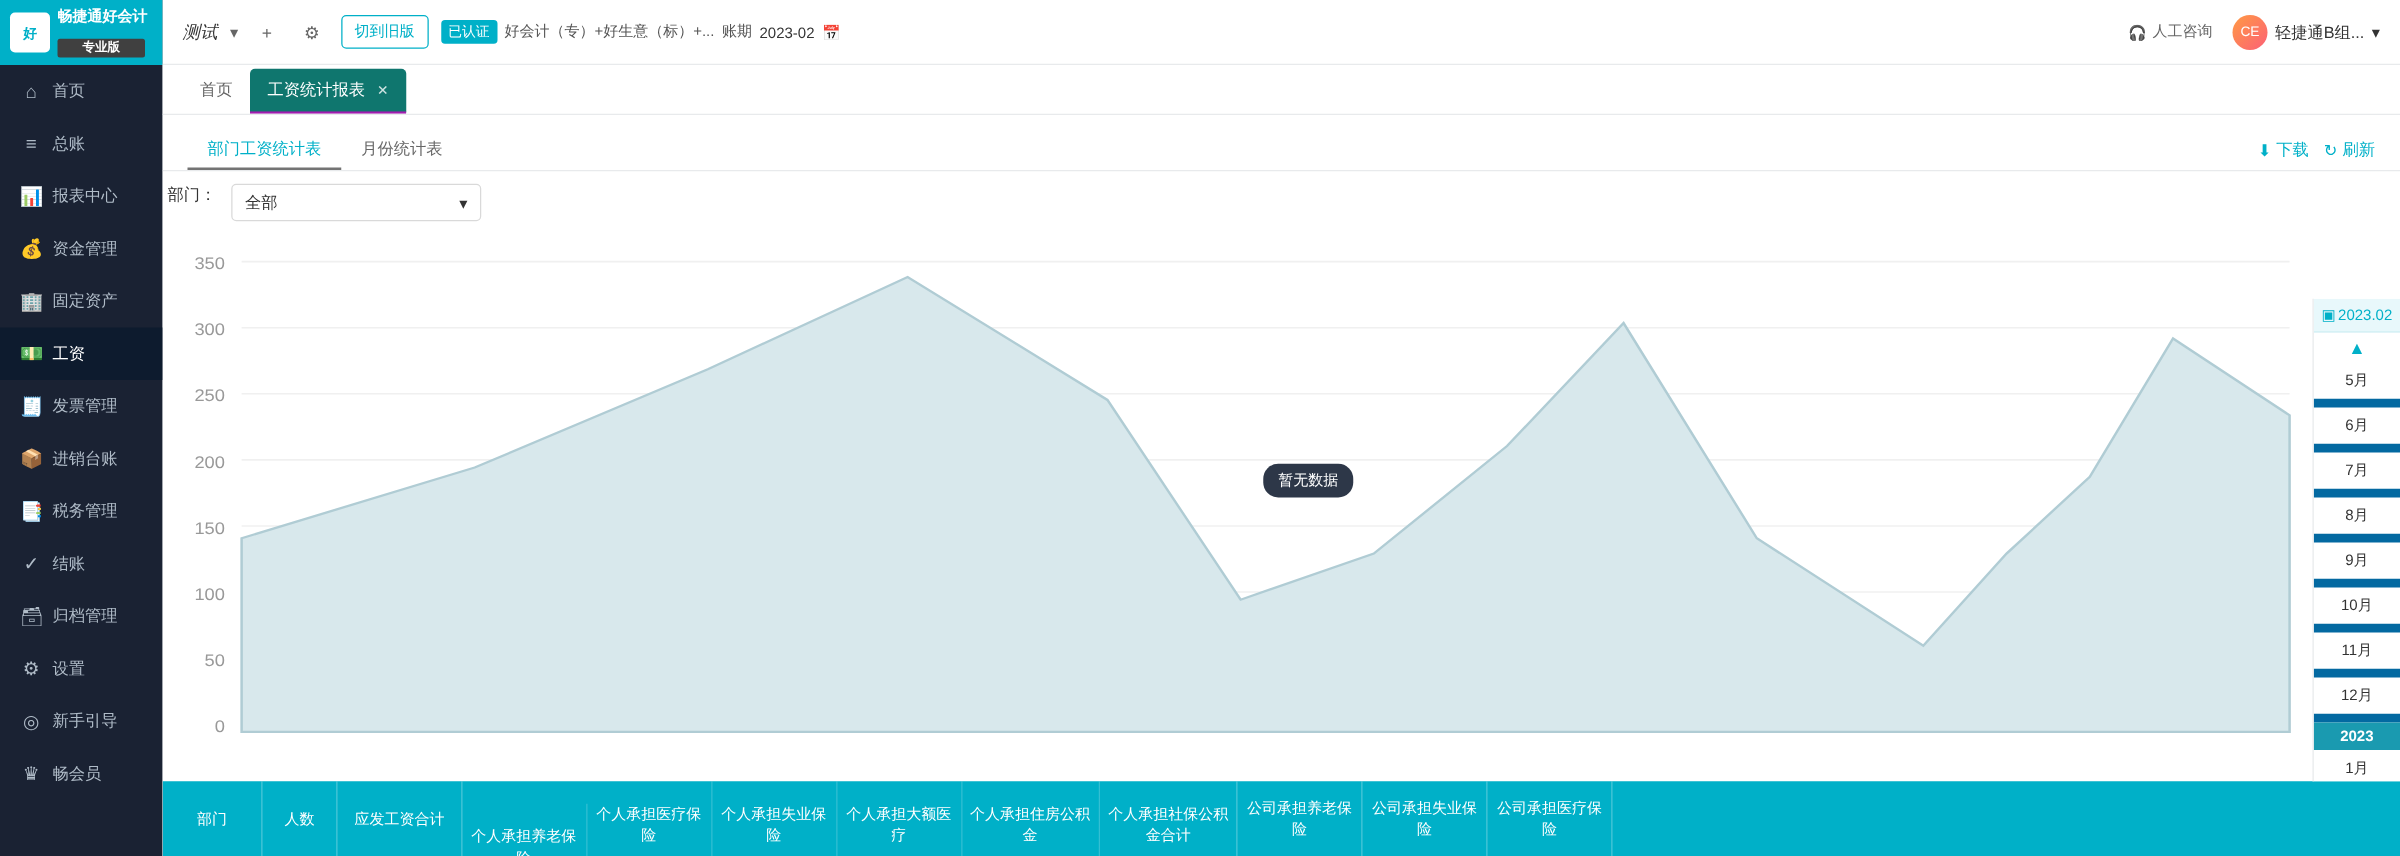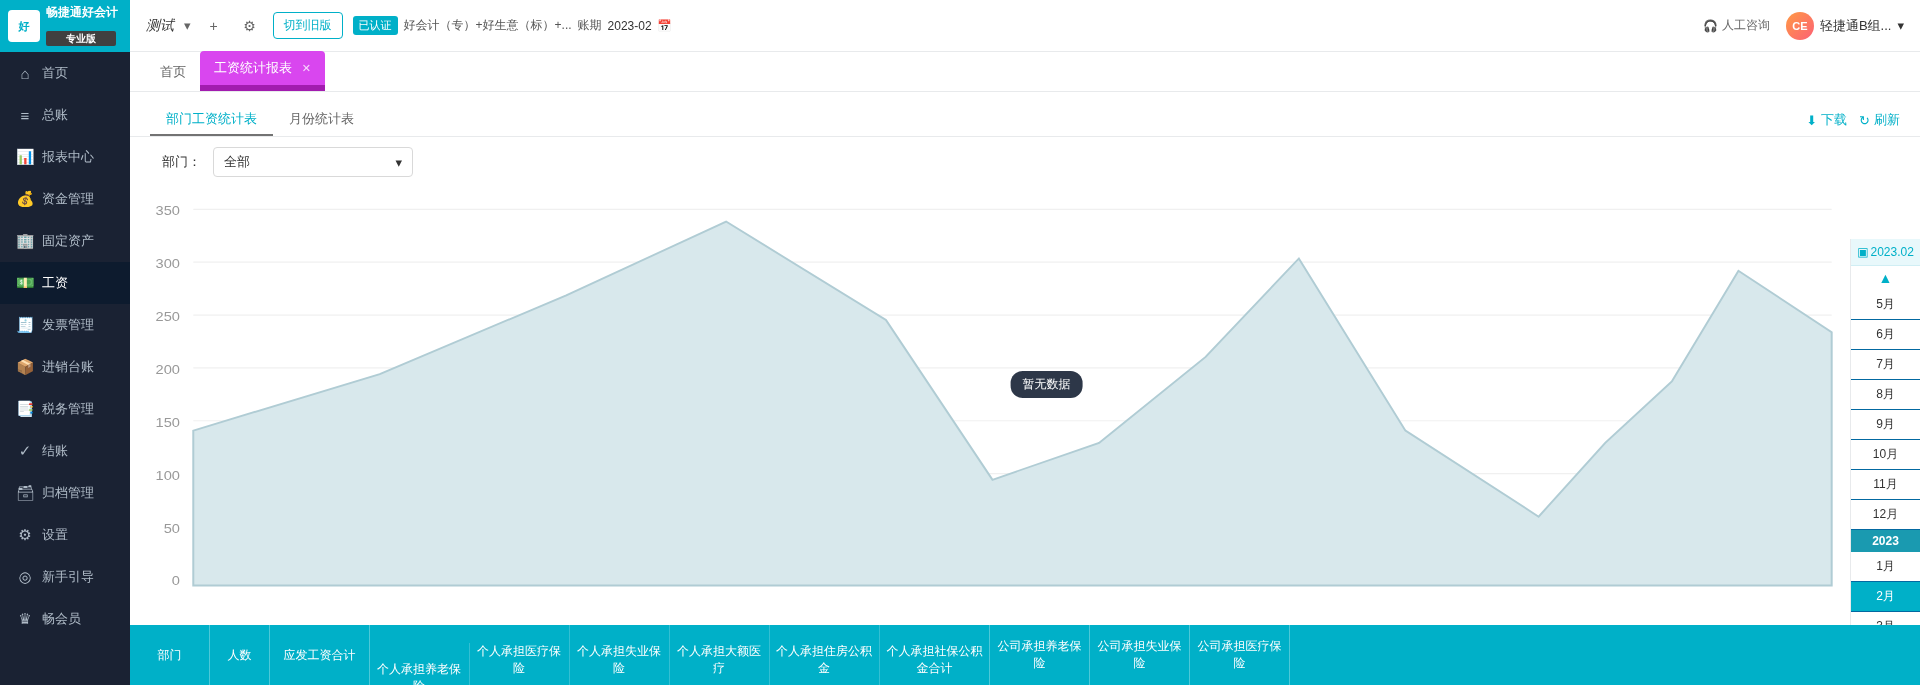--- a/index.html
+++ b/index.html
@@ -97,21 +97,21 @@
     }
     .topbar-badges { display: flex; gap: 6px; align-items: center; font-size: 12px; color: #555; }
     .topbar-right { margin-left: auto; display: flex; align-items: center; gap: 16px; }
     .topbar-assistant { display: flex; align-items: center; gap: 4px; color: #666; font-size: 12px; cursor: pointer; }
     .topbar-user { display: flex; align-items: center; gap: 6px; color: #333; font-size: 13px; cursor: pointer; }
     .user-avatar {
       width: 28px; height: 28px;
       background: linear-gradient(135deg, #ff9a44, #fc6076);
       border-radius: 50%;
       display: flex; align-items: center; justify-content: center;
-      color: white; font-size: 11px; font-weight: bold;
+      color: white; font-size: 11px; font-weight: normal;
     }
 
     
     .tabbar {
       background: white;
       height: 40px;
       display: flex;
       align-items: flex-end;
       padding: 0 16px;
       border-bottom: 1px solid #e8eaec;
@@ -119,24 +119,24 @@
     }
     .tab-item {
       padding: 8px 14px;
       font-size: 13px;
       cursor: pointer;
       color: #666;
       border-bottom: 2px solid transparent;
       white-space: nowrap;
     }
     .tab-item.active {
-      background: #d946ef;
+      background: #0f766e;
       color: white;
       border-radius: 4px 4px 0 0;
-      border-bottom: 6px solid #a21caf;
+      border-bottom: 2px solid #a21caf;
     }
     .tab-close { margin-left: 6px; color: rgba(255,255,255,0.8); font-size: 11px; }
 
     
     .content {
       flex: 1;
       display: flex;
       flex-direction: column;
       overflow: hidden;
       background: white;
@@ -158,22 +158,22 @@
       border-bottom: 2px solid transparent;
     }
     .subtab.active {
       color: #00b0c8;
       border-bottom: 2px solid #737373;
     }
 
     
     .toolbar {
       display: flex;
-      align-items: center;
-      padding: 10px 32px;
+      align-items: flex-start;
+      padding: 10px 4px;
       gap: 12px;
       flex-shrink: 0;
     }
     .toolbar-label { font-size: 13px; color: #333; }
     .toolbar-select {
       width: 200px;
       height: 30px;
       border: 1px solid #d9d9d9;
       border-radius: 4px;
       padding: 0 10px;
@@ -288,21 +288,21 @@
       align-items: center;
       justify-content: center;
       gap: 2px;
     }
     .date-panel-item {
       padding: 6px 4px;
       text-align: center;
       font-size: 12px;
       color: #333;
       cursor: pointer;
-      border-bottom: 1px solid #0369a1;
+      border-bottom: 7px solid #0369a1;
     }
     .date-panel-item.active {
       background: #00b0c8;
       color: white;
     }
     .date-panel-year {
       background: #e0f4f8;
       padding: 4px;
       text-align: center;
       font-size: 12px;

